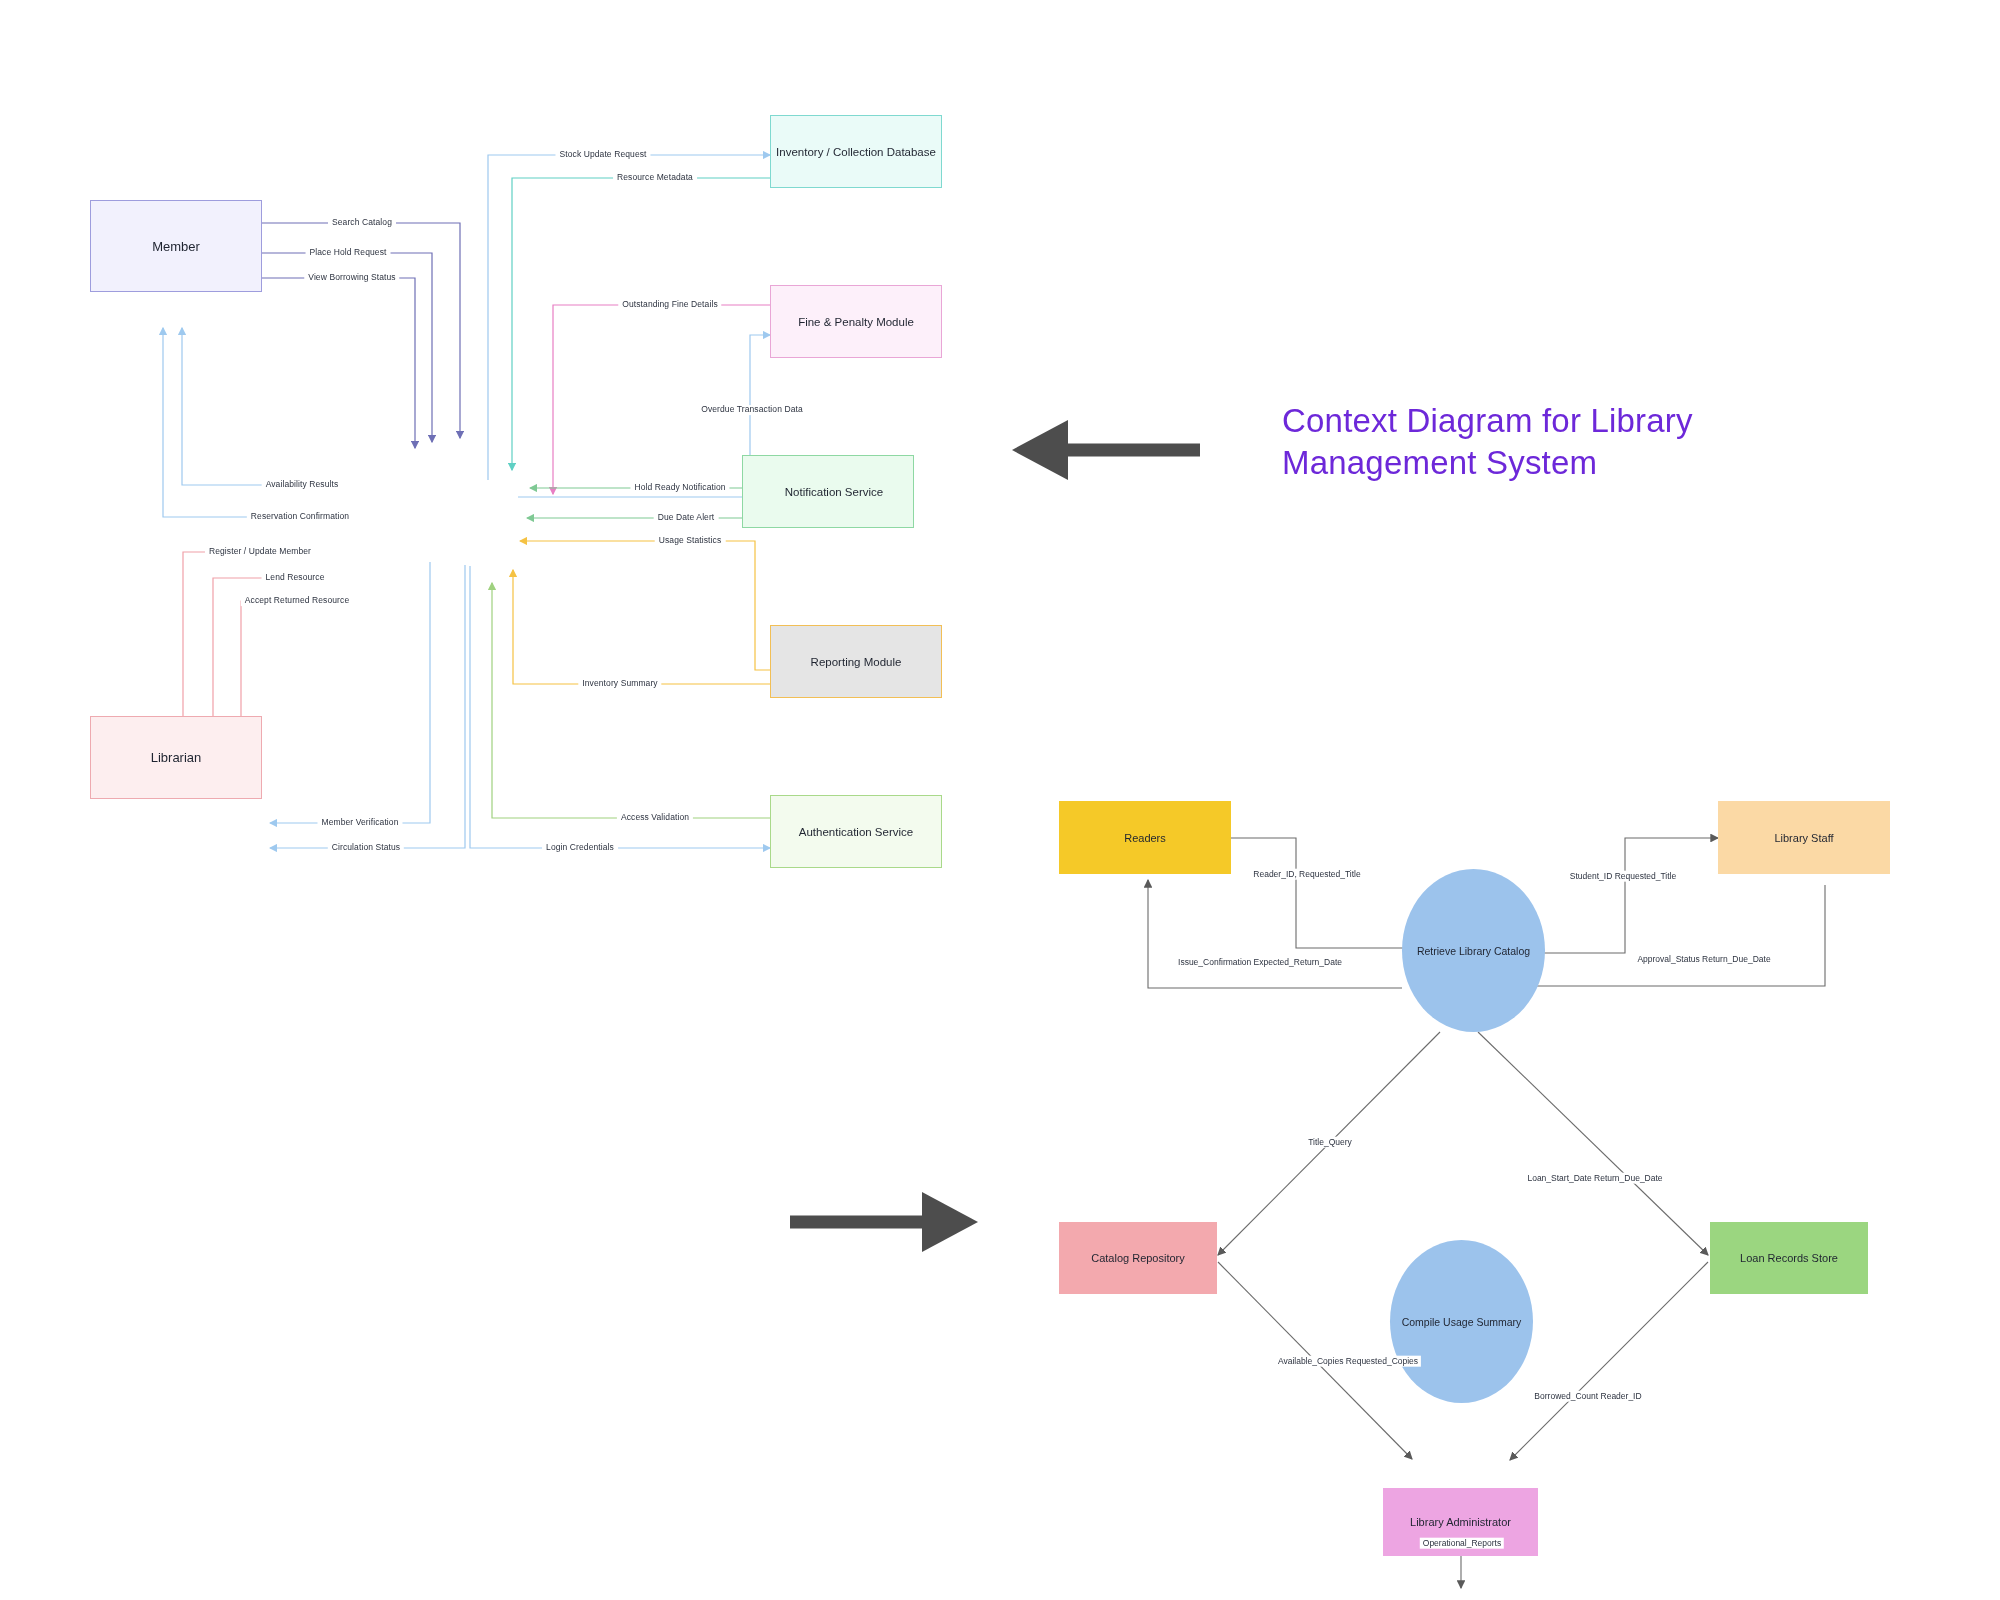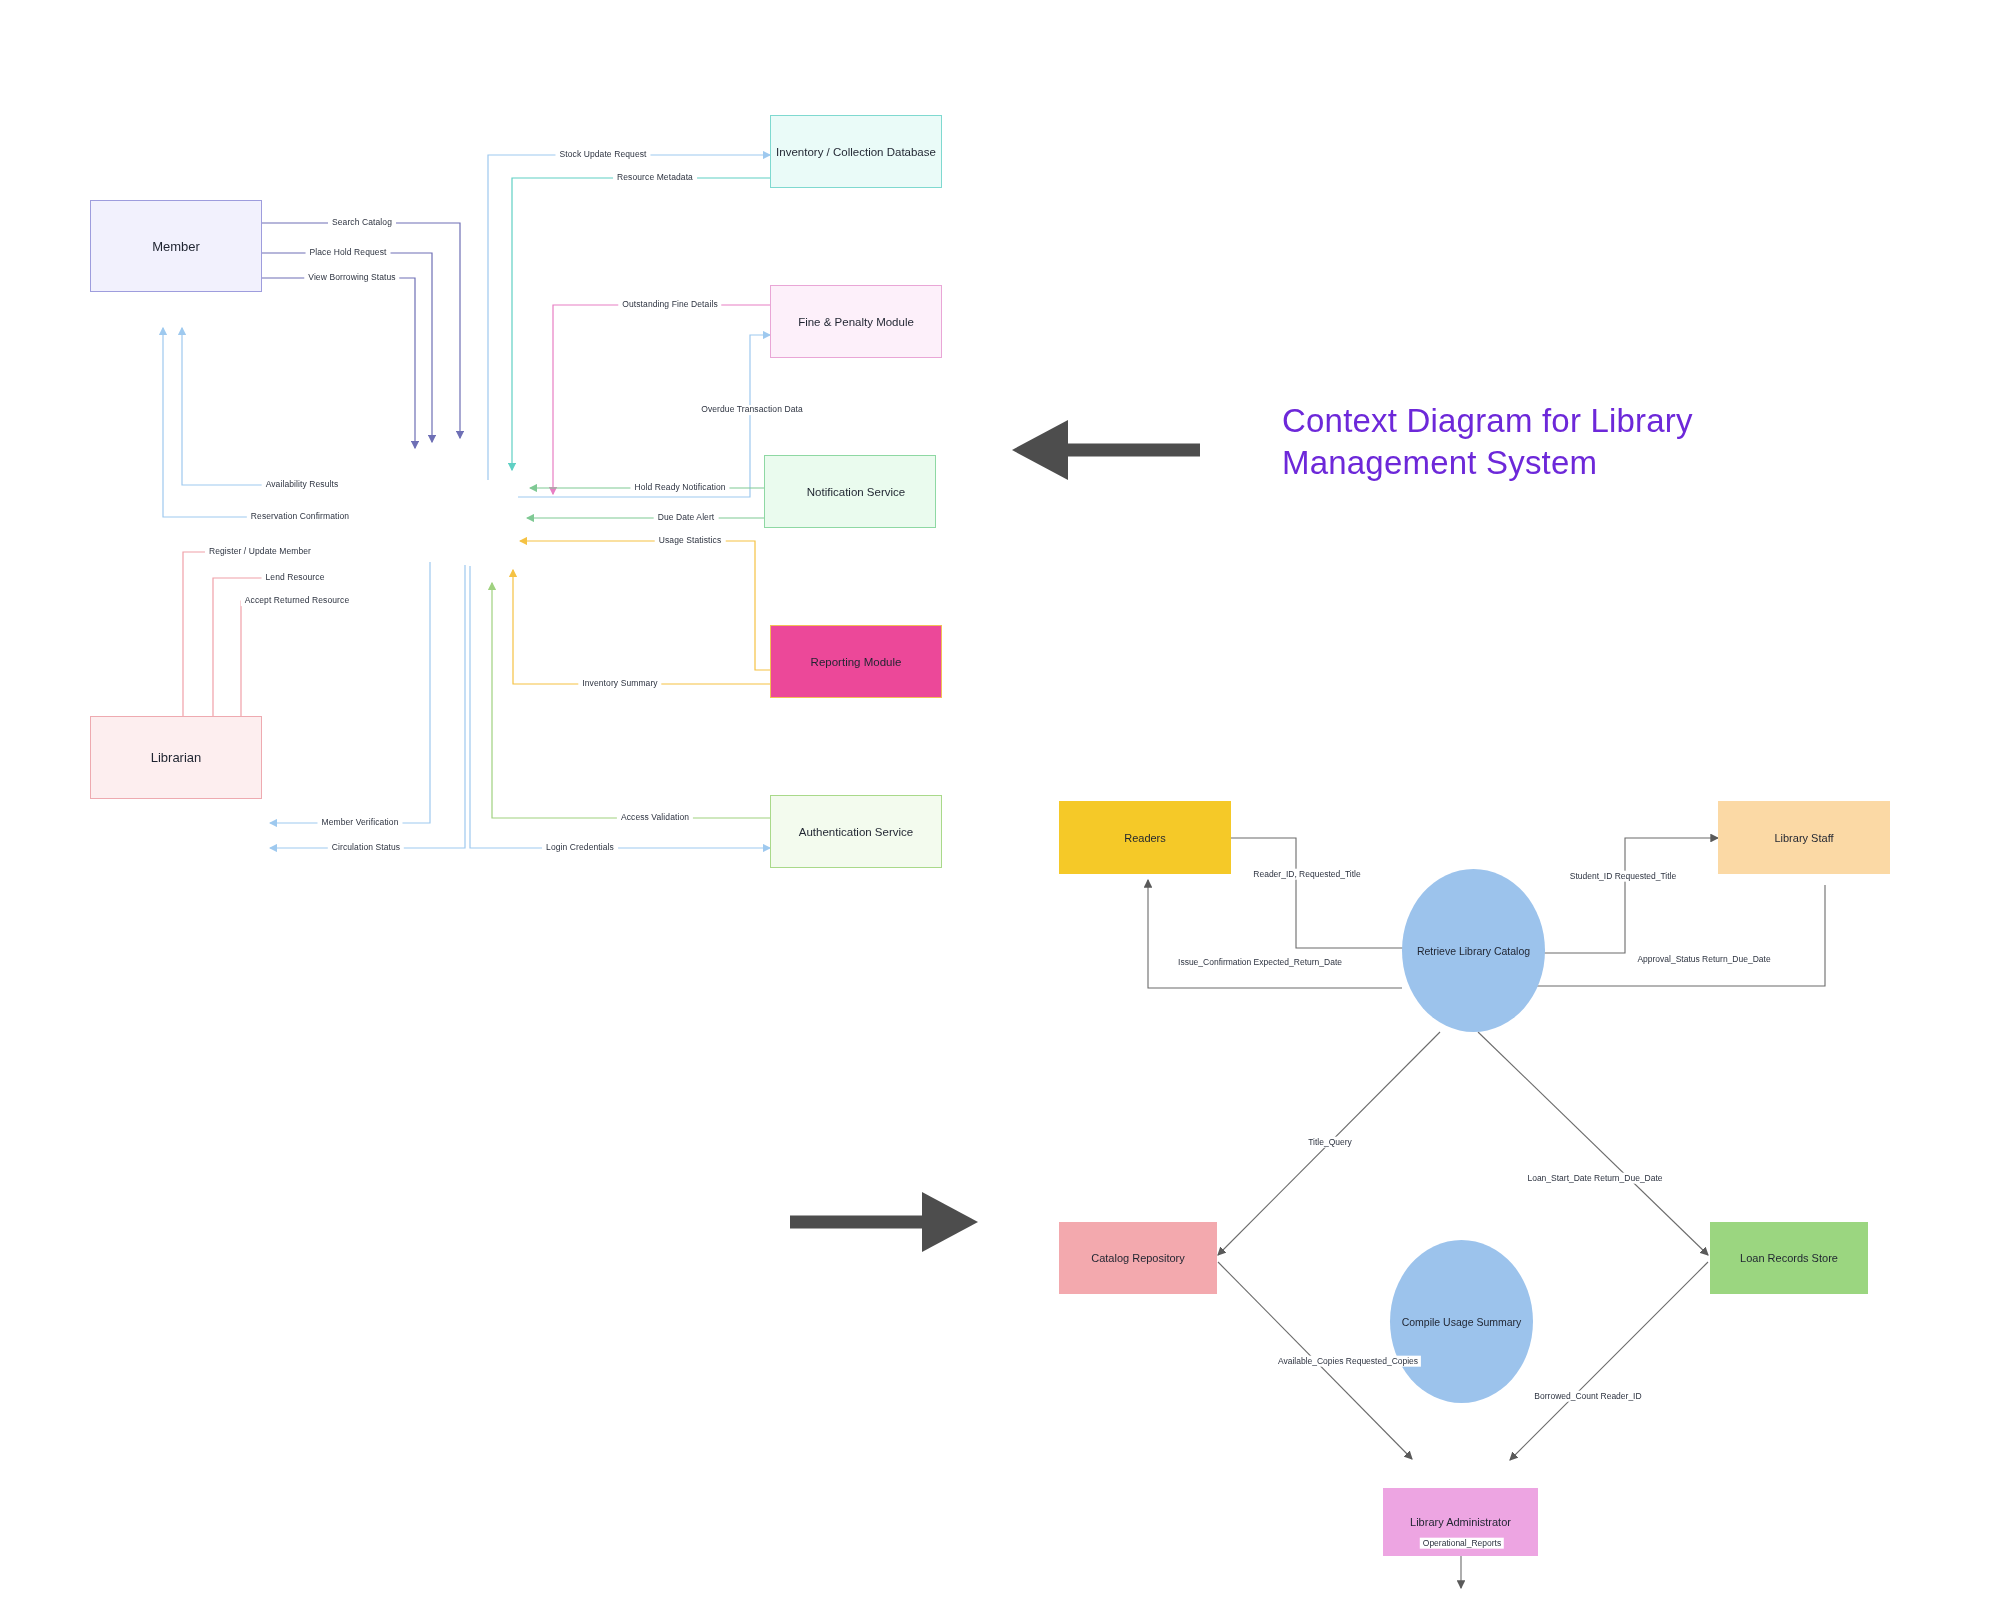--- a/index.html
+++ b/index.html
@@ -168,25 +168,25 @@
 
 
   <div class="node-box" style="left:770px;top:115px;width:172px;height:73px;background:#eafbf8;border:1px solid #7fd9d0;font-size:11.5px;">
     <span>Inventory / Collection Database</span>
   </div>
 
   <div class="node-box" style="left:770px;top:285px;width:172px;height:73px;background:#fdf0fa;border:1px solid #e9a6d6;font-size:11.5px;">
     <span>Fine &amp; Penalty Module</span>
   </div>
 
-  <div class="node-box" style="left:764px;top:455px;width:172px;height:73px;background:#eafbee;border:1px solid #8ed8a3;font-size:11.5px;padding-left:12px;">
+  <div class="node-box" style="left:742px;top:455px;width:172px;height:73px;background:#eafbee;border:1px solid #8ed8a3;font-size:11.5px;padding-left:12px;">
     <span>Notification Service</span>
   </div>
 
-  <div class="node-box" style="left:770px;top:625px;width:172px;height:73px;background:#ec4899;border:1px solid #f2bf56;font-size:11.5px;">
+  <div class="node-box" style="left:770px;top:625px;width:172px;height:73px;background:#e5e5e5;border:1px solid #f2bf56;font-size:11.5px;">
     <span>Reporting Module</span>
   </div>
 
   <div class="node-box" style="left:770px;top:795px;width:172px;height:73px;background:#f3fbee;border:1px solid #a9d98a;font-size:11.5px;">
     <span>Authentication Service</span>
   </div>
 
   <div class="ctx-label" style="left:362px;top:223px;">Search Catalog</div>
   <div class="ctx-label" style="left:348px;top:253px;">Place Hold Request</div>
   <div class="ctx-label" style="left:352px;top:278px;">View Borrowing Status</div>

